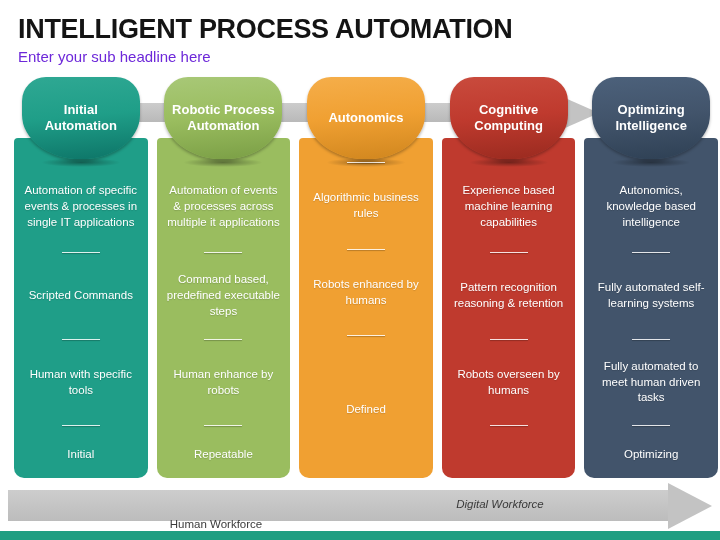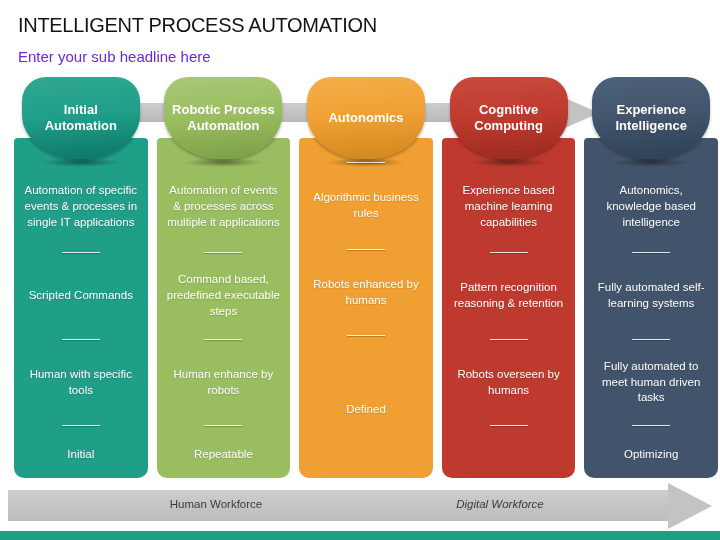--- a/index.html
+++ b/index.html
@@ -5,21 +5,21 @@
   html,body{margin:0;padding:0;background:#ffffff;}
   .slide{
     position:relative;
     width:720px;height:540px;
     background:#ffffff;
     font-family:"Liberation Sans", sans-serif;
     overflow:hidden;
   }
   .title{
     position:absolute;left:18px;top:14px;
-    font-size:20px;font-weight:400;color:#141414;letter-spacing:-0.3px;
+    font-size:27px;font-weight:700;color:#141414;letter-spacing:-0.3px;
   }
   .subtitle{
     position:absolute;left:18px;top:48px;
     font-size:15px;color:#6d28d9;
   }
   
   .top-band{
     position:absolute;left:75px;top:103px;width:482px;height:19px;
     background:linear-gradient(180deg,#cccccc,#b9b9b9);
     z-index:1;
@@ -86,21 +86,21 @@
   .bottom-arrow-head{
     position:absolute;left:668px;top:483px;width:0;height:0;
     border-top:23px solid transparent;border-bottom:23px solid transparent;
     border-left:44px solid #c3c3c3;
     z-index:1;
   }
   .wf-label{
     position:absolute;top:498px;width:200px;text-align:center;
     font-size:11.5px;color:#3b3b3b;z-index:2;
   }
-  .wf-left{left:116px;}
+  .wf-left{left:116px;margin-top:20px;}
   .wf-right{left:400px;font-style:italic;}
   .footer-bar{
     position:absolute;left:0;top:531px;width:720px;height:9px;
     background:var(--footer);
   }
 </style>
 </head>
 <body>
 
 <div class="slide" style="--footer: #1f9e82;">
@@ -170,21 +170,21 @@
         <div class="divider"></div>
         <div class="sec s2">Pattern recognition reasoning &amp; retention</div>
         <div class="divider"></div>
         <div class="sec s3">Robots overseen by humans</div>
         <div class="divider"></div>
       </div>
     </div>
 
     <div class="col" style="--body: #42546b; --btop: #4c617b; --bbot: #2e4054;">
       <div class="bubble">
-        <span>Experience Intelligence</span>
+        <span>Optimizing Intelligence</span>
       </div>
       <div class="dome-shadow"></div>
       <div class="col-content">
         <div class="sec s1">Autonomics, knowledge based intelligence</div>
         <div class="divider"></div>
         <div class="sec s2">Fully automated self-learning systems</div>
         <div class="divider"></div>
         <div class="sec s3">Fully automated to meet human driven tasks</div>
         <div class="divider"></div>
         <div class="sec s4">Optimizing</div>

